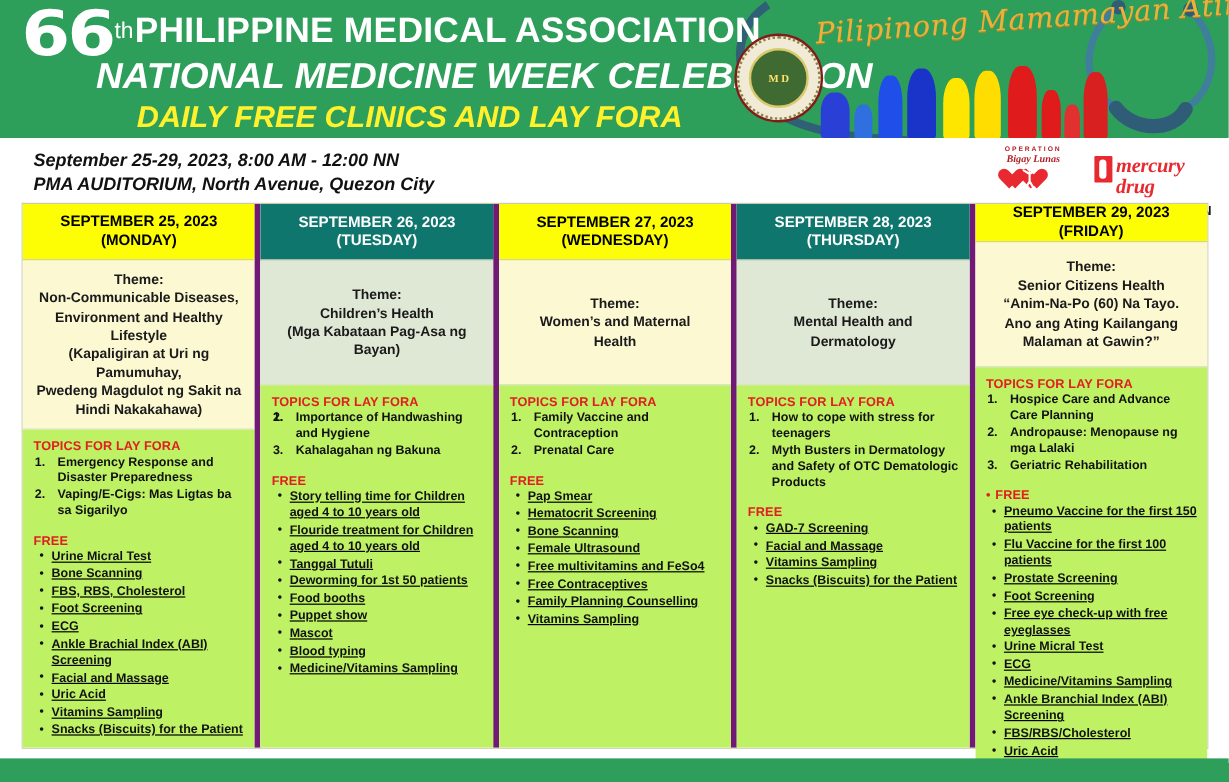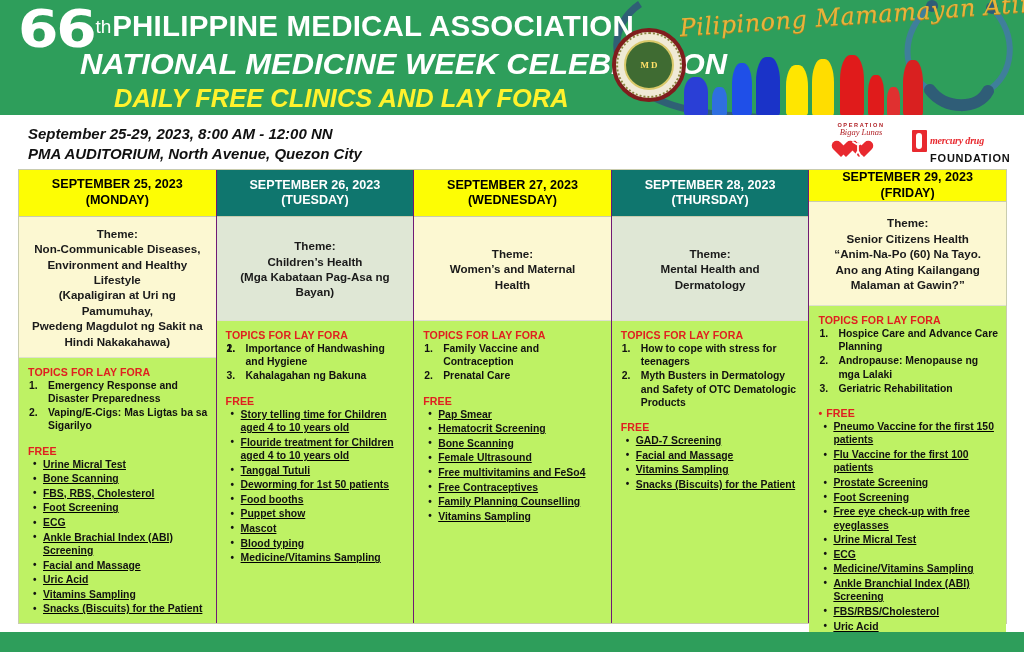--- a/index.html
+++ b/index.html
@@ -50,21 +50,21 @@
     font-weight:bold; font-style:italic; font-size:25px; color:#fff22d;
     margin-top:3px; margin-left:96px; white-space:nowrap;
     transform:scaleX(1.02); transform-origin:left center;
   }
 
   
   .seal {
     position:absolute; left:612px; top:28px; width:74px; height:74px;
     border-radius:50%;
     background:#f0ead6;
-    border:4px solid #7f1d1d;
+    border:2px solid #7f1d1d;
     display:flex; align-items:center; justify-content:center;
   }
   .seal-inner {
     width:50px; height:50px; border-radius:50%;
     background:#3f6b32; border:2px solid #d9c96a;
     color:#ffe169; font-size:9px; font-weight:bold;
     display:flex; align-items:center; justify-content:center;
     font-family:"Liberation Serif", serif;
   }
   .seal-ring {
@@ -94,21 +94,21 @@
     position:absolute; left:28px; top:124px; width:520px;
   }
   .info-line {
     font-family:"Liberation Sans", sans-serif;
     font-weight:bold; font-style:italic; font-size:15px; color:#111;
     line-height:20px; white-space:nowrap;
   }
   .sponsors { position:absolute; left:820px; top:122px; width:196px; height:44px; }
   .sp-obl { position:absolute; left:0; top:0; width:82px; height:44px; text-align:center; }
   .sp-obl .t1 { font-size:5.6px; letter-spacing:1.6px; color:#b01f24; font-weight:bold; font-family:"Liberation Sans", sans-serif;}
-  .sp-obl .t2 { font-size:8.5px; color:#b01f24; font-weight:normal; font-style:italic; font-family:"Liberation Serif", serif; margin-top:-1px;}
+  .sp-obl .t2 { font-size:8.5px; color:#b01f24; font-weight:bold; font-style:italic; font-family:"Liberation Serif", serif; margin-top:-1px;}
   .hearts { position:relative; height:26px; }
   .heart {
     position:absolute; width:20px; height:18px;
   }
   .heart:before, .heart:after {
     content:""; position:absolute; width:10px; height:16px;
     background:#e8292f; border-radius:10px 10px 0 0;
     top:0; left:5px;
   }
   .heart:before { transform: rotate(-45deg); transform-origin: 0 100%; }
@@ -118,33 +118,33 @@
   .md-icon {
     width:15px; height:22px; background:#e8292f; margin-right:3px;
     position:relative; border-radius:1px; flex:none;
   }
   .md-icon:after {
     content:""; position:absolute; left:4px; top:3px; width:6px; height:16px;
     background:#fff; border-radius:3px;
   }
   .md-t1 {
     font-family:"Liberation Serif", serif; font-style:italic; font-weight:bold;
-    font-size:10px; color:#e8292f; line-height:13px; letter-spacing:-0.2px;
+    font-size:17px; color:#e8292f; line-height:13px; letter-spacing:-0.2px;
   }
   .md-t2 {
     font-family:"Liberation Sans", sans-serif; font-weight:bold;
     font-size:11px; color:#111; letter-spacing:0.8px; line-height:12px;
   }
 
   
   .table {
     position:absolute; left:18px; top:169px; width:989px; height:455px;
     display:flex; border:1px solid #c9ccae;
   }
-  .col { flex:1 1 0; display:flex; flex-direction:column; border-right:1px solid #701a75; background:#fff;}
+  .col { flex:1 1 0; display:flex; flex-direction:column; border-right:5px solid #701a75; background:#fff;}
   .col:last-child { border-right:none; }
 
   .col-head {
     height:47px; display:flex; flex-direction:column;
     align-items:center; justify-content:center;
     font-weight:bold; font-size:12.6px; line-height:15.5px; text-align:center;
     font-family:"Liberation Sans", sans-serif;
     border-bottom:1px solid #c9ccae;
   }
   .head-yellow { background:#fdfd04; color:#000; }

